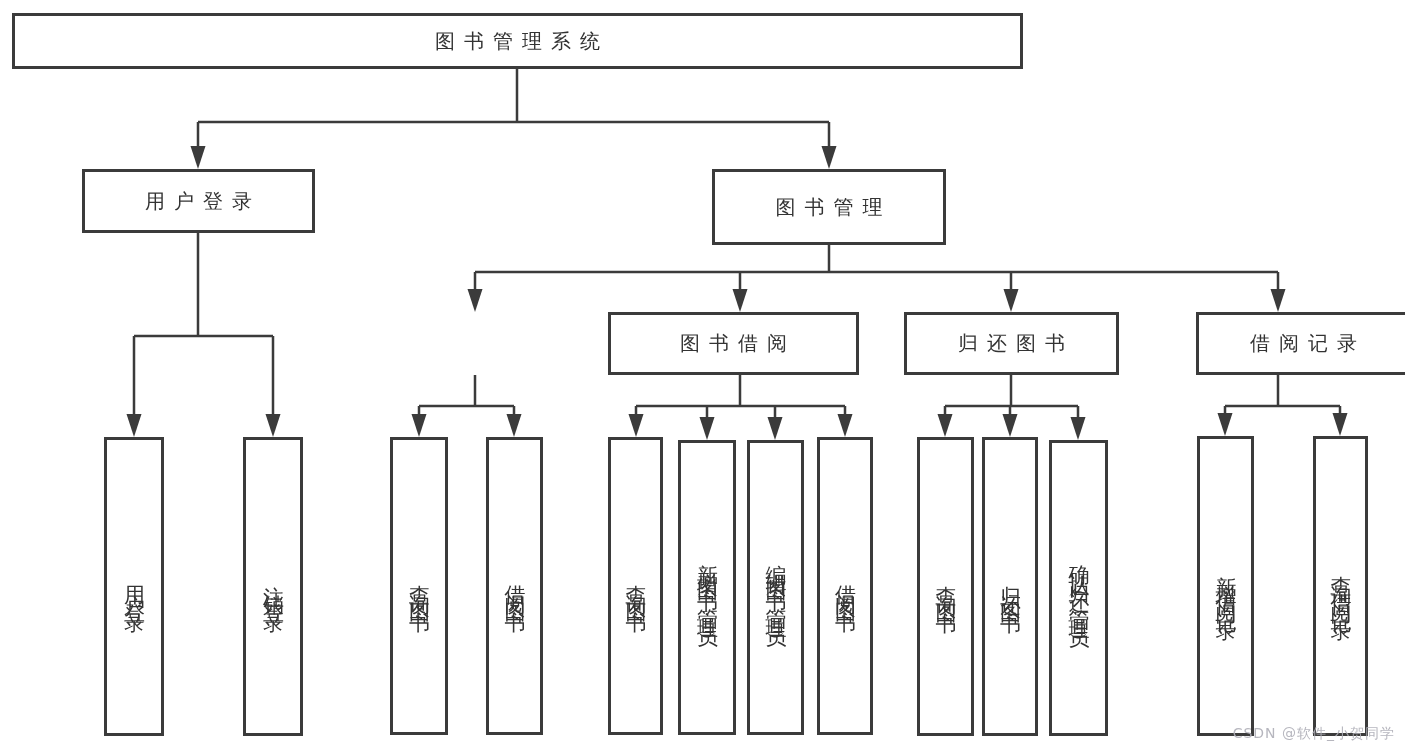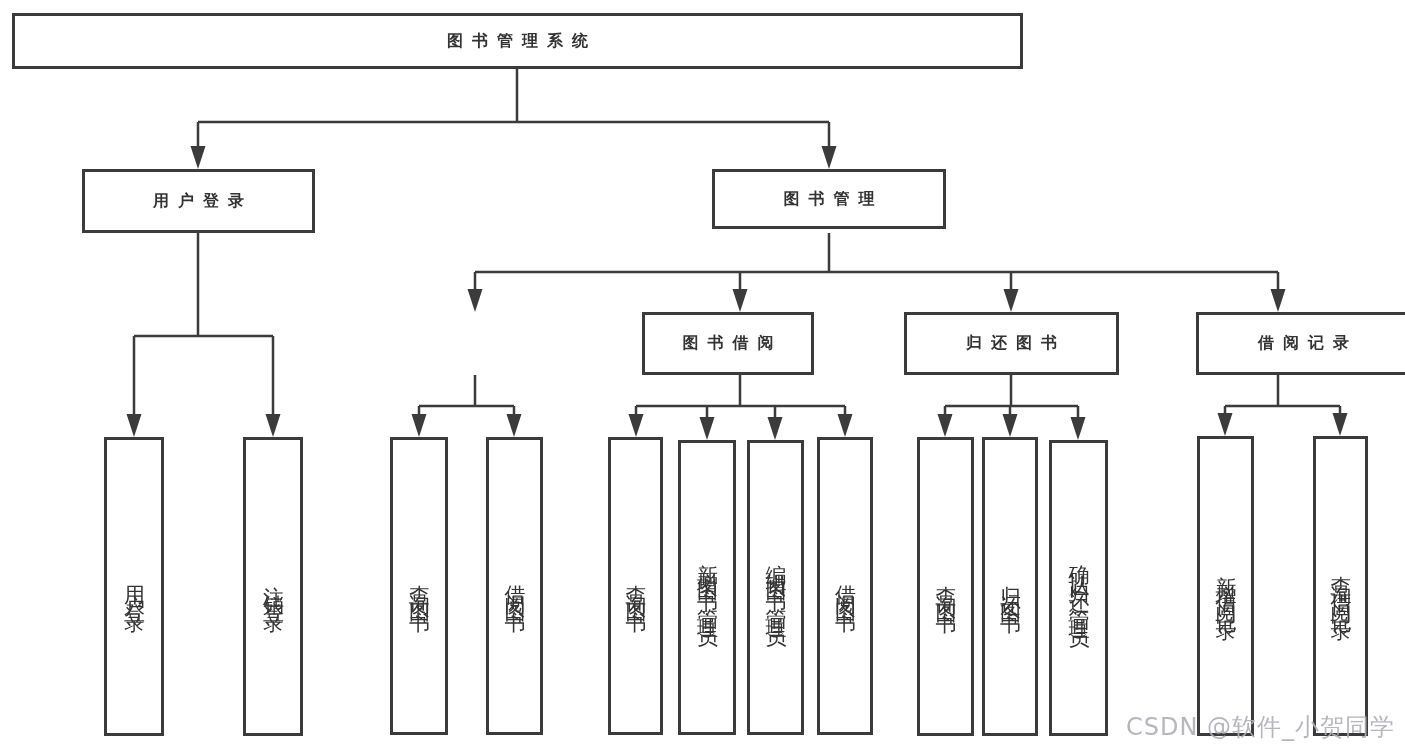--- a/index.html
+++ b/index.html
@@ -4,37 +4,37 @@
 <style>
   html,body{margin:0;padding:0;background:#ffffff;}
   #canvas{
     position:relative;width:1405px;height:747px;background:#ffffff;overflow:hidden;
     font-family:"DejaVu Sans","Liberation Sans",sans-serif;
   }
   .node{
     position:absolute;box-sizing:border-box;border:3px solid #3b3b3b;background:#ffffff;
     display:flex;align-items:center;justify-content:center;color:#333333;
   }
-  .h-label{font-size:16px;letter-spacing:9px;text-indent:9px;white-space:nowrap;font-weight:bold;}
+  .h-label{font-size:20px;letter-spacing:9px;text-indent:9px;white-space:nowrap;}
   .v-label{
     writing-mode:vertical-rl;text-orientation:mixed;
     font-size:21px;letter-spacing:9px;line-height:1;white-space:nowrap;
   }
   #connectors{position:absolute;left:0;top:0;z-index:1;}
   .node{z-index:2;}
   #watermark{
     position:absolute;right:10px;bottom:4px;z-index:5;
-    font-size:24px;letter-spacing:1px;color:rgba(176,176,184,0.92);white-space:nowrap;
+    font-size:14px;letter-spacing:1px;color:rgba(176,176,184,0.92);white-space:nowrap;
   }
   
   #n-root{left:12px;top:13px;width:1011px;height:56px;}
   #n-user-login{left:82px;top:169px;width:233px;height:64px;}
-  #n-book-management{left:712px;top:169px;width:234px;height:60px;}
+  #n-book-management{left:712px;top:169px;width:234px;height:76px;}
   #n-new-book{left:363px;top:312px;width:224px;height:63px;}
-  #n-book-borrow{left:642px;top:312px;width:172px;height:63px;}
+  #n-book-borrow{left:608px;top:312px;width:251px;height:63px;}
   #n-current-borrow{left:904px;top:312px;width:215px;height:63px;}
   #n-borrow-records{left:1171px;top:312px;width:215px;height:63px;margin-left:25px;}
   #n-leaf-user-login{left:104px;top:437px;width:60px;height:299px;}
   #n-leaf-logout{left:243px;top:437px;width:60px;height:299px;}
   #n-nb-query{left:390px;top:437px;width:58px;height:298px;}
   #n-nb-borrow{left:486px;top:437px;width:57px;height:298px;}
   #n-bb-query{left:608px;top:437px;width:55px;height:298px;}
   #n-bb-add{left:678px;top:440px;width:58px;height:295px;}
   #n-bb-edit{left:747px;top:440px;width:57px;height:295px;}
   #n-bb-borrow{left:817px;top:437px;width:56px;height:298px;}

